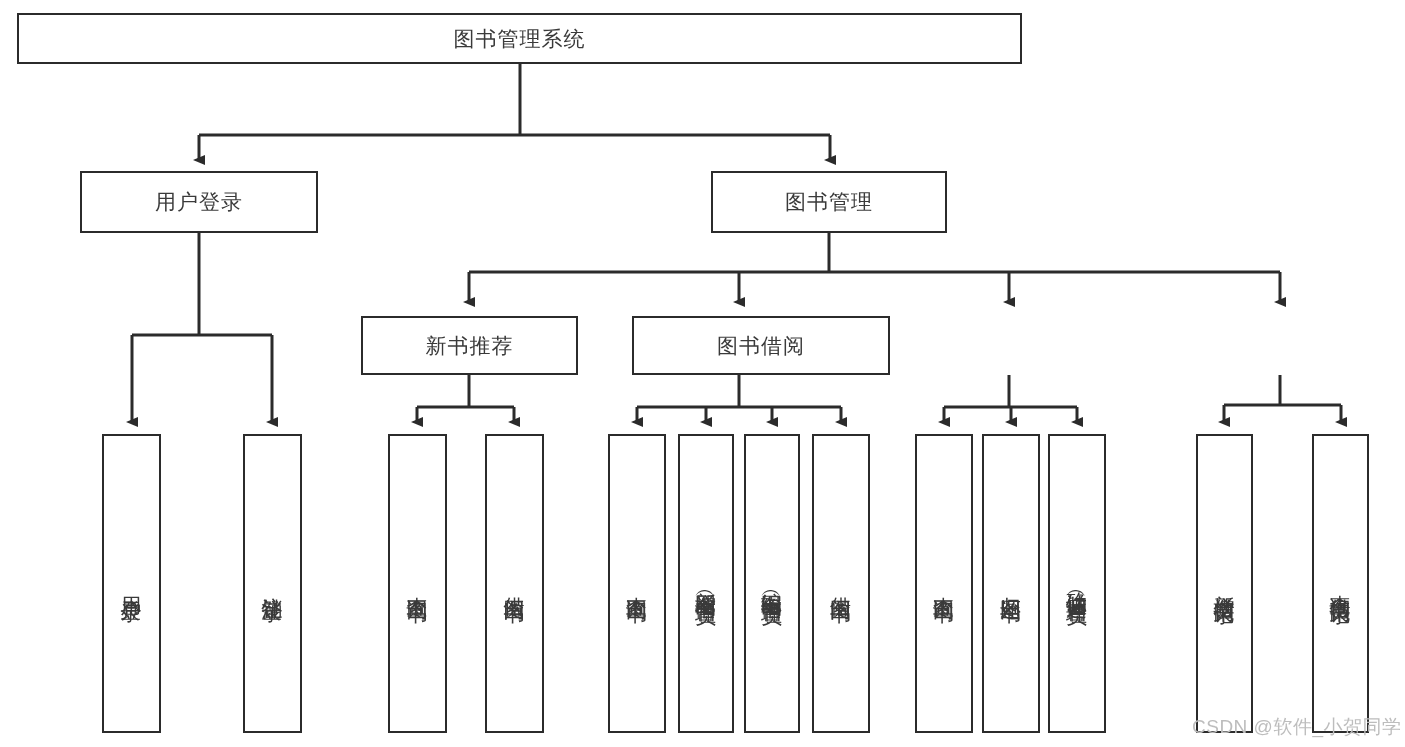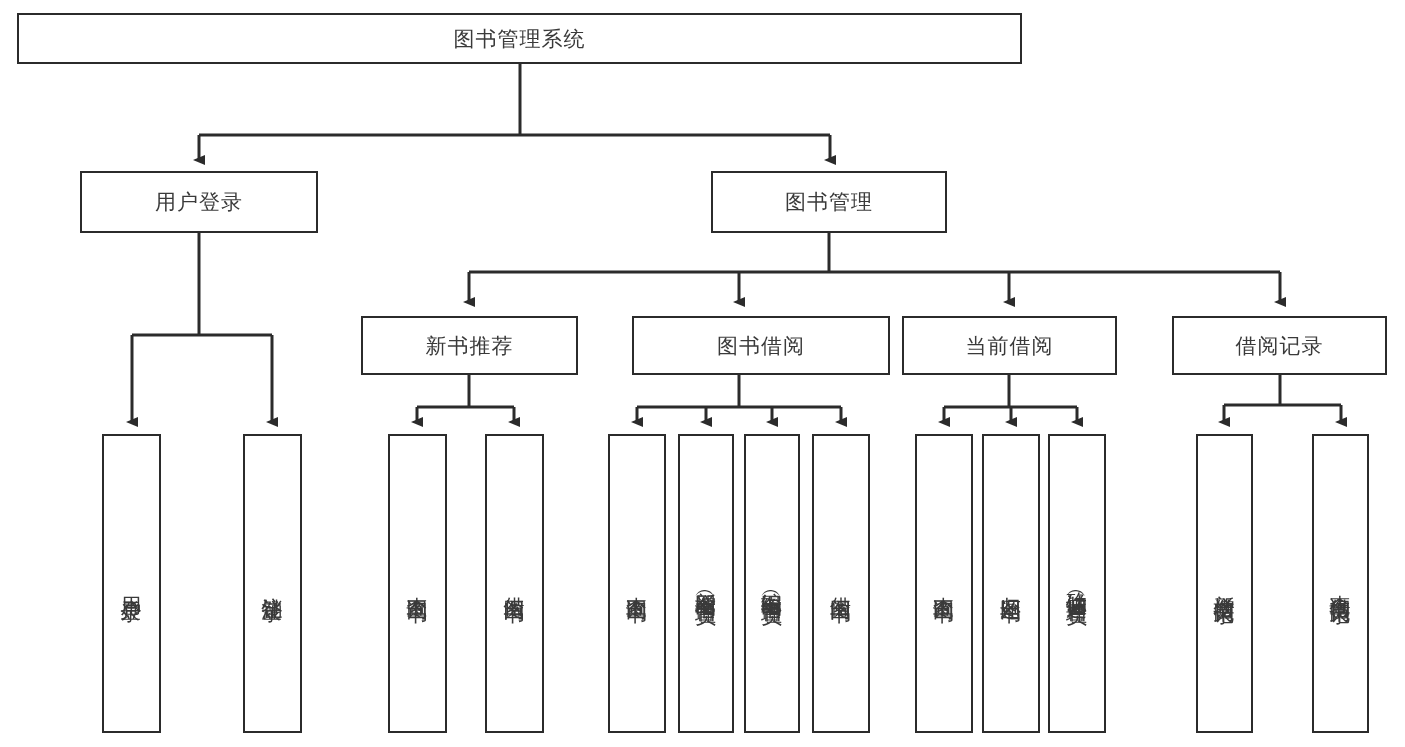--- a/index.html
+++ b/index.html
@@ -119,22 +119,20 @@
     </g>
   </svg>
 
   <div class="node horiz" style="left:17px; top:13px; width:1005px; height:51px;">图书管理系统</div>
 
   <div class="node horiz" style="left:80px; top:171px; width:238px; height:62px;">用户登录</div>
   <div class="node horiz" style="left:361px; top:316px; width:217px; height:59px;">新书推荐</div>
 
   <div class="node horiz" style="left:711px; top:171px; width:236px; height:62px;">图书管理</div>
   <div class="node horiz" style="left:632px; top:316px; width:258px; height:59px;">图书借阅</div>
-  <div class="node horiz" style="left:902px; top:316px; width:215px; height:59px;">当前借阅</div>
-  <div class="node horiz" style="left:1172px; top:316px; width:215px; height:59px;">借阅记录</div>
 
   <div class="node vert" style="left:102px; top:434px; width:59px; height:299px;">
     <span class="vtext">用户登录</span>
   </div>
   <div class="node vert" style="left:243px; top:434px; width:59px; height:299px;">
     <span class="vtext">注销登录</span>
   </div>
 
   <div class="node vert" style="left:388px; top:434px; width:59px; height:299px;">
     <span class="vtext">查询图书</span>
@@ -166,14 +164,15 @@
     <span class="vtext">确认归还（管理员）</span>
   </div>
 
   <div class="node vert" style="left:1196px; top:434px; width:57px; height:299px;">
     <span class="vtext">新增借阅记录</span>
   </div>
   <div class="node vert" style="left:1312px; top:434px; width:57px; height:299px;">
     <span class="vtext">查询借阅记录</span>
   </div>
 
+  <div class="watermark" style="left:1192px; top:714px;">CSDN @软件_小贺同学</div>
 
 </div>
 
 </body></html>

